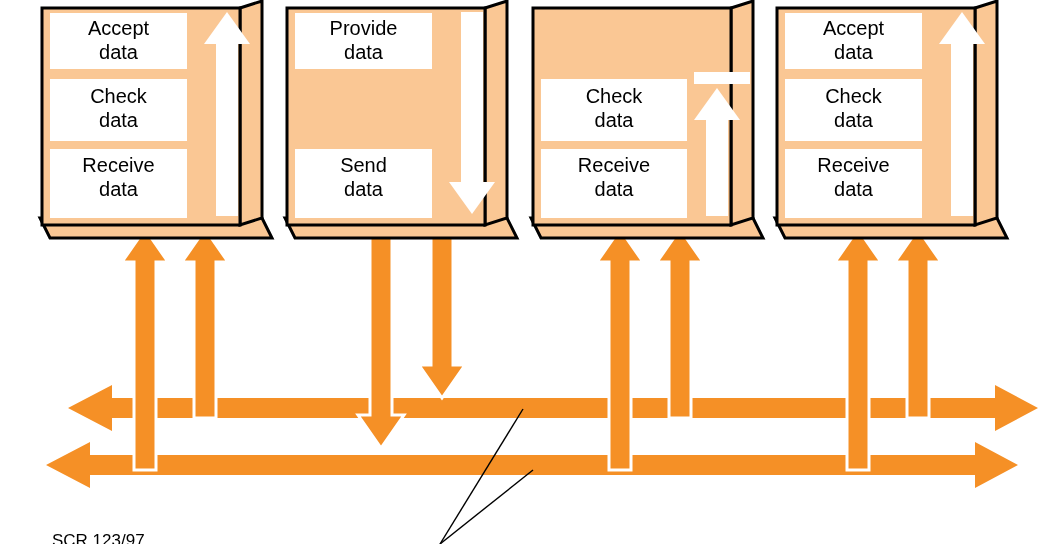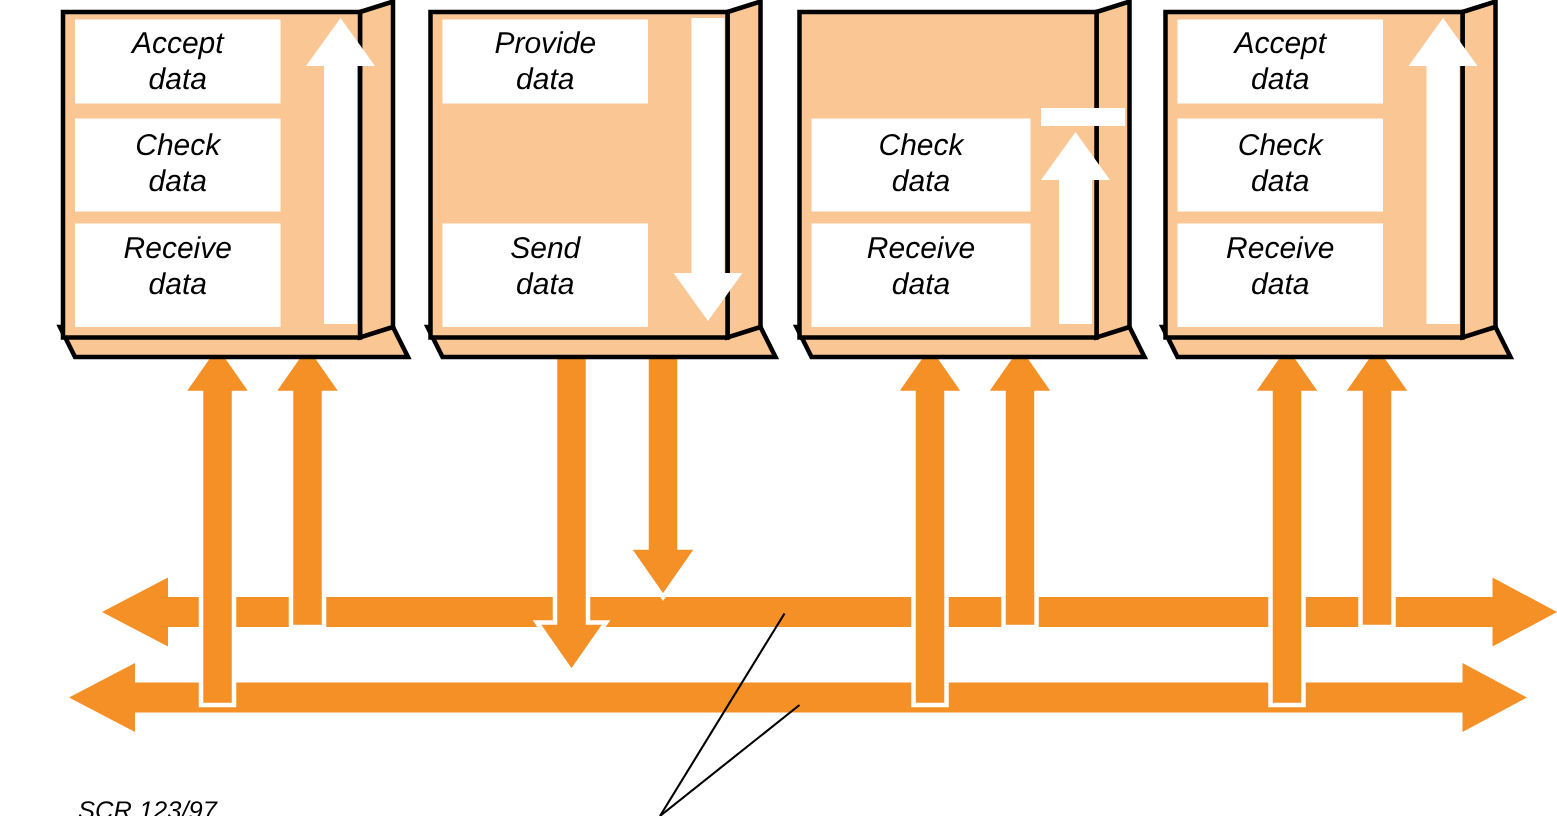--- a/index.html
+++ b/index.html
@@ -11,21 +11,20 @@
     width: 1038px;
     height: 544px;
     overflow: hidden;
     font-family: "Liberation Sans", sans-serif;
   }
   #stage {
     position: relative;
     width: 1038px;
     height: 544px;
     background: #ffffff;
-    font-style: italic;
   }
   #diagram {
     position: absolute;
     top: 0;
     left: 0;
   }
   .box-label {
     font-family: "Liberation Sans", sans-serif;
     font-size: 20px;
     fill: #000000;

